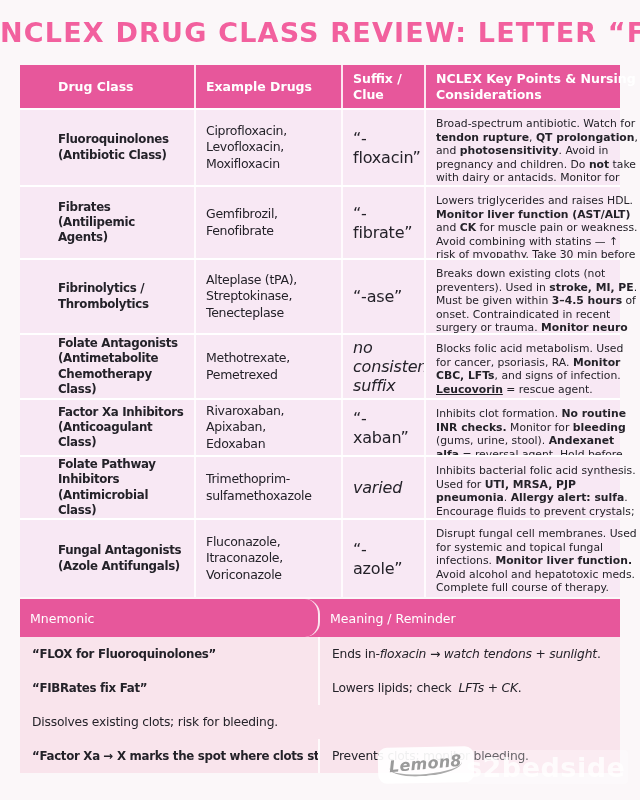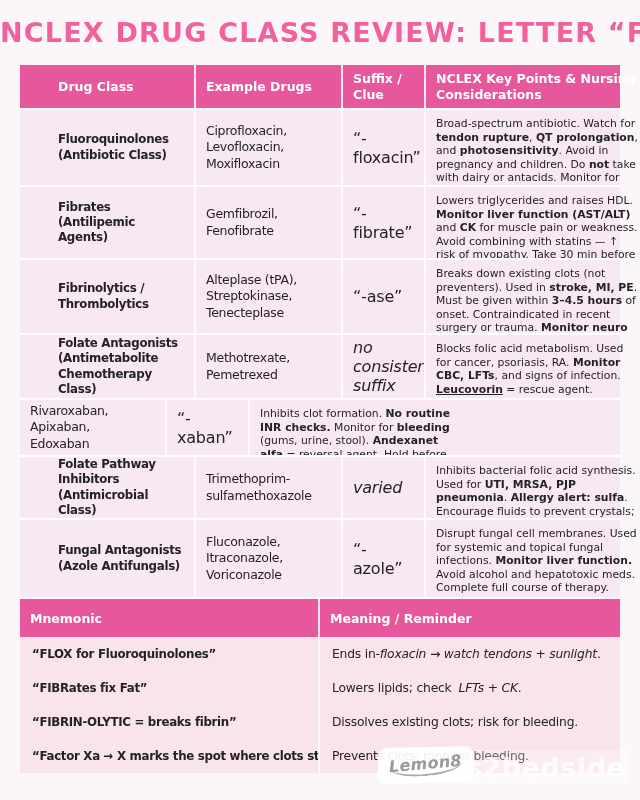--- a/index.html
+++ b/index.html
@@ -49,23 +49,24 @@
   .ex{font-size:12.5px;line-height:1.32;letter-spacing:-.3px;white-space:pre-line;}
   .sx{font-size:16px;letter-spacing:-.2px;}
   .sx.it{font-style:italic;}
   .kp{font-size:10.8px;line-height:1.26;display:block;padding-top:7px;}
   
   .r0{height:77px;} .r1{height:73px;} .r2{height:75px;} .r3{height:65px;}
   .r4{height:57px;} .r5{height:63px;} .r6{height:79px;}
   
   .mn-header{display:flex;background:var(--header-pink);height:38px;margin-top:2px;}
   .mn-header .hcell{
-    color:#fff;font-weight:700;font-size:12.5px;
+    color:#fff;font-weight:400;font-size:12.5px;
     display:flex;align-items:center;padding:4px 10px;
     border-right:2px solid rgba(255,255,255,.85);
+    border-radius:15px;
   }
   .mn-header .hcell:last-child{border-right:none;}
   .mcl{width:300px;flex:none;}
   .mcr{width:300px;flex:none;}
   .mn-row{display:flex;background:var(--mn-row-pink);height:34px;}
   .mn-row .mcell{
     display:flex;align-items:center;padding:2px 12px;overflow:hidden;
     border-right:2px solid rgba(255,255,255,.8);white-space:nowrap;
   }
   .mn-row .mcell:last-child{border-right:none;text-align:center;}
@@ -144,20 +145,22 @@
         <div class="cell c1 dc">Folate Antagonists
 (Antimetabolite
 Chemotherapy Class)</div>
         <div class="cell c2 ex">Methotrexate,
 Pemetrexed</div>
         <div class="cell c3 sx it">no consistent suffix</div>
         <div class="cell c4 kp"><span>Blocks folic acid metabolism. Used for cancer, psoriasis, RA. </span><span style="font-weight: 700;">Monitor CBC, LFTs</span><span>, and signs of infection. </span><span style="font-weight: 700; text-decoration: underline;">Leucovorin</span><span> = rescue agent. </span><span style="font-weight: 700;">Teratogenic — avoid pregnancy.</span></div>
       </div>
 
       <div class="dt-row r4">
+        <div class="cell c1 dc">Factor Xa Inhibitors
+(Anticoagulant Class)</div>
         <div class="cell c2 ex">Rivaroxaban, Apixaban,
 Edoxaban</div>
         <div class="cell c3 sx">“-xaban”</div>
         <div class="cell c4 kp"><span>Inhibits clot formation. </span><span style="font-weight: 700;">No routine INR checks.</span><span> Monitor for </span><span style="font-weight: 700;">bleeding</span><span> (gums, urine, stool). </span><span style="font-weight: 700;">Andexanet alfa</span><span> = reversal agent. Hold before surgery.</span></div>
       </div>
 
       <div class="dt-row r5">
         <div class="cell c1 dc">Folate Pathway
 Inhibitors
 (Antimicrobial Class)</div>
@@ -196,21 +199,20 @@
       <div class="mn-row">
         <div class="mcell mcl mn-left">“FIBRates fix Fat”</div>
         <div class="mcell mcr mn-right">
             <span>Lowers lipids; check </span>
             <span style="font-style: italic; padding-left: 7px;">LFTs + CK</span>
             <span>.</span>
           </div>
       </div>
 
       <div class="mn-row">
-        <div class="mcell mcl mn-left">“FIBRIN-OLYTIC = breaks fibrin”</div>
         <div class="mcell mcr mn-right">
             <span>Dissolves existing clots; risk for bleeding.</span>
           </div>
       </div>
 
       <div class="mn-row">
         <div class="mcell mcl mn-left">“Factor Xa → X marks the spot where clots stop”</div>
         <div class="mcell mcr mn-right">
             <span>Prevents clots; monitor bleeding.</span>
           </div>

